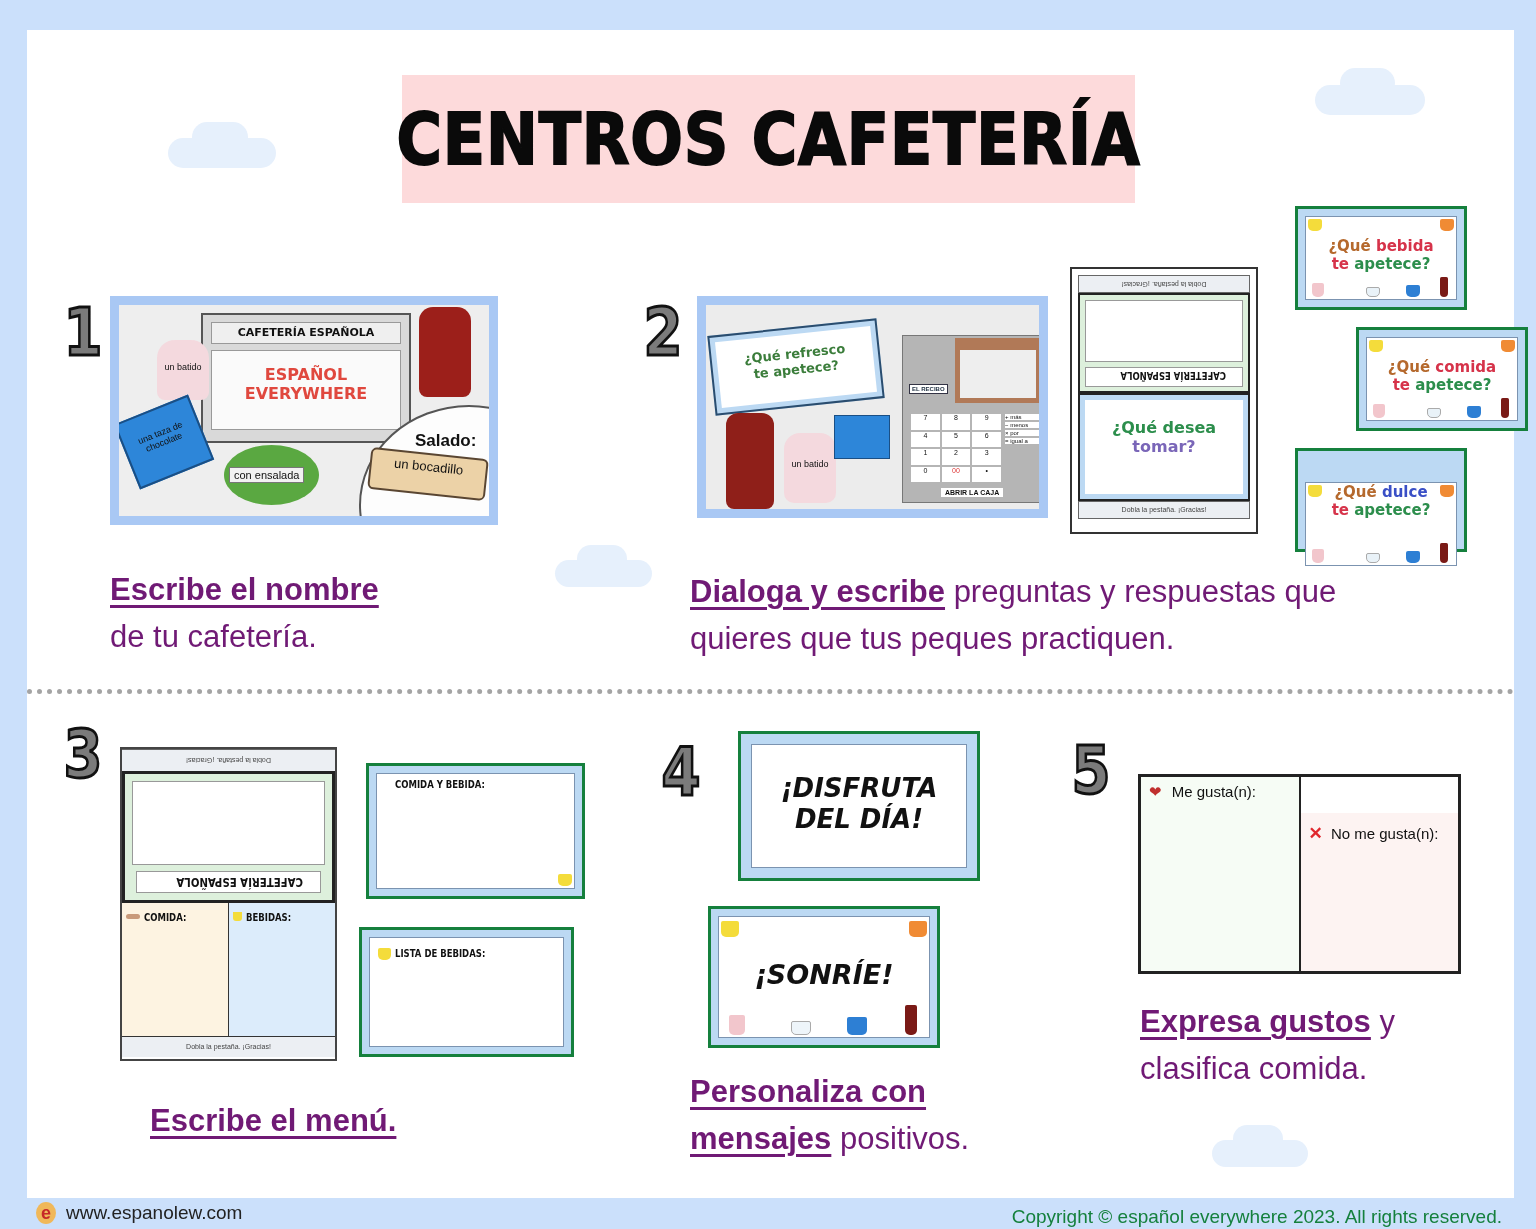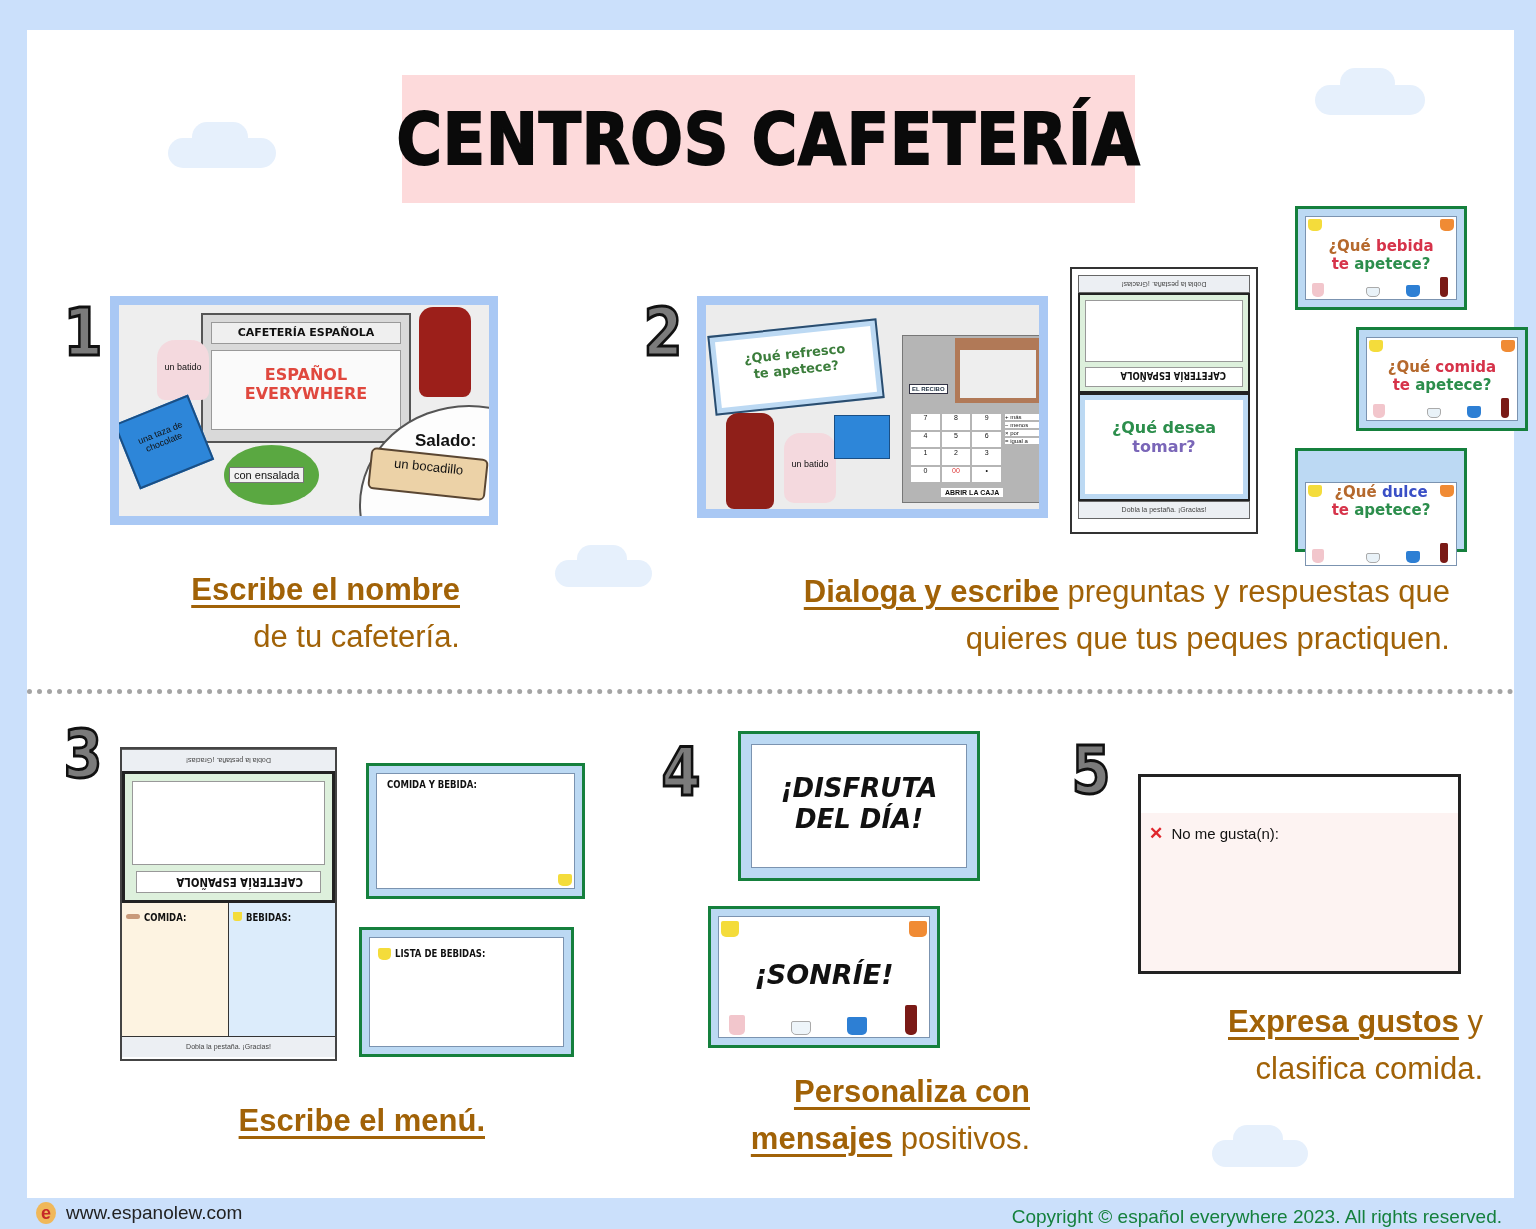--- a/index.html
+++ b/index.html
@@ -11,21 +11,21 @@
   .cloud { position: absolute; background: #e6f0fc; border-radius: 40px; }
   .cloud::before { content: ""; position: absolute; background: #e6f0fc; border-radius: 50%; }
 
   .title-box { position: absolute; left: 402px; top: 75px; width: 733px; height: 128px; background: #fddadb; display: flex; align-items: center; justify-content: center; }
   .title-box h1 { font-family: "DejaVu Sans", sans-serif; font-weight: 900; font-size: 72px; letter-spacing: 1px; color: #0a0a0a; transform: scaleX(0.86); white-space: nowrap; -webkit-text-stroke: 2px #0a0a0a; }
 
   .num { position: absolute; font-family: "DejaVu Sans", sans-serif; font-weight: 900; font-size: 66px; color: #7b7b7b; -webkit-text-stroke: 3px #111; line-height: 1; transform: scaleX(0.85); }
 
   .photo { position: absolute; border: 9px solid #a9c8f4; background: #f3f3f3; overflow: hidden; }
 
-  .desc { position: absolute; text-align: right; font-size: 31px; line-height: 47px; color: #a16207; }
+  .desc { position: absolute; text-align: left; font-size: 31px; line-height: 47px; color: #701a75; }
   .desc .u { font-weight: bold; text-decoration: underline; text-decoration-thickness: 3px; text-underline-offset: 5px; }
 
   .divider { position: absolute; left: 27px; top: 689px; width: 1487px; border-top: 5px dotted #a4a4a4; }
 
   .card { position: absolute; border: 3px solid #15803d; background: #bcd9f3; padding: 7px; }
   .card .inner { background: #fff; border: 1px solid #7b93b0; width: 100%; height: 100%; position: relative; }
 
   .q { font-family: "DejaVu Sans", sans-serif; font-weight: 900; text-align: center; line-height: 1.2; }
   .bold-label { font-family: "DejaVu Sans", sans-serif; font-weight: 900; font-size: 10px; color: #111; transform: scaleX(0.85); transform-origin: left; white-space: nowrap; }
 
@@ -201,21 +201,21 @@
     </div>
     <div style="flex:1;background:#dcecfb;padding:4px;">
       <span style="display:inline-block;width:9px;height:9px;background:#f4dc3b;border-radius:0 0 3px 3px;vertical-align:middle;"></span>
       <span class="bold-label" style="display:inline-block;">BEBIDAS:</span>
     </div>
   </div>
   <div style="height:20px;background:#eceff3;font-size:7px;text-align:center;line-height:20px;color:#444;">Dobla la pestaña. ¡Gracias!</div>
 </div>
 
 <div class="card" style="left:366px;top:763px;width:219px;height:136px;">
-  <div class="inner" style="padding:5px 10px;">
+  <div class="inner" style="padding:5px 18px;">
     <div class="bold-label">COMIDA Y BEBIDA:</div>
     <div class="drink" style="right:2px;bottom:2px;width:14px;height:12px;background:#f4dc3b;"></div>
   </div>
 </div>
 <div class="card" style="left:359px;top:927px;width:215px;height:130px;">
   <div class="inner" style="padding:6px 8px;">
     <span class="drink" style="position:relative;display:inline-block;width:13px;height:12px;background:#f4dc3b;vertical-align:middle;"></span>
     <span class="bold-label" style="display:inline-block;vertical-align:middle;">LISTA DE BEBIDAS:</span>
   </div>
 </div>
@@ -242,20 +242,24 @@
     <div class="drink" style="right:12px;bottom:2px;width:12px;height:30px;background:#7a1a16;"></div>
   </div>
 </div>
 <div class="desc" style="left:690px;top:1068px;width:340px;">
   <span class="u">Personaliza con</span><br>
   <span class="u">mensajes</span><span> positivos.</span>
 </div>
 
 <div class="num" style="left:1068px;top:738px;">5</div>
 <div style="position:absolute;left:1138px;top:774px;width:323px;height:200px;border:3px solid #222;display:flex;">
+  <div style="flex:1;background:#f6fcf5;border-right:2px solid #222;padding:6px 8px;font-size:15px;">
+    <span style="color:#c0302e;font-size:15px;">❤</span>
+    <span style="margin-left:6px;">Me gusta(n):</span>
+  </div>
   <div style="flex:1;background:#fdf3f2;padding:10px 8px;font-size:15px;margin-top:36px;">
     <span style="color:#e0272d;font-weight:bold;font-size:17px;">✕</span>
     <span style="margin-left:4px;">No me gusta(n):</span>
   </div>
 </div>
 <div class="desc" style="left:1140px;top:998px;width:343px;">
   <span class="u">Expresa gustos</span><span> y</span><br>
   <span>clasifica comida.</span>
 </div>
 

